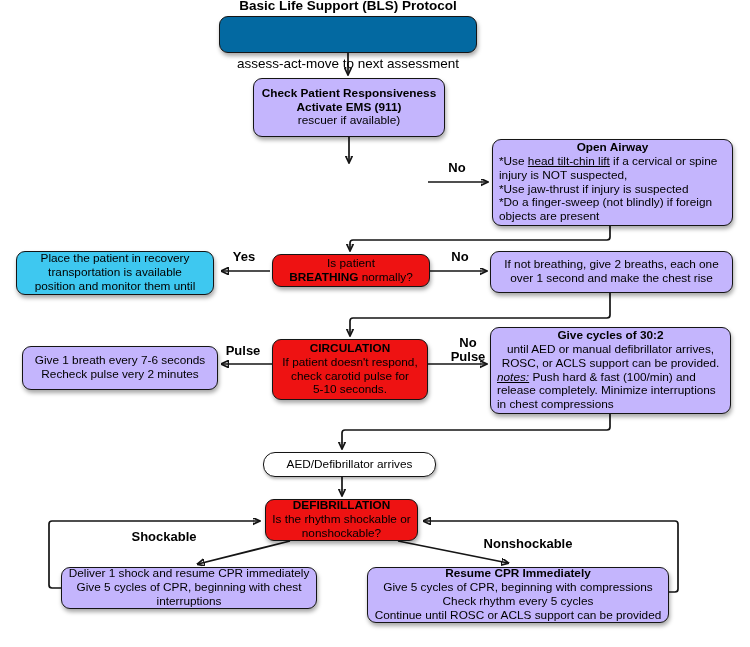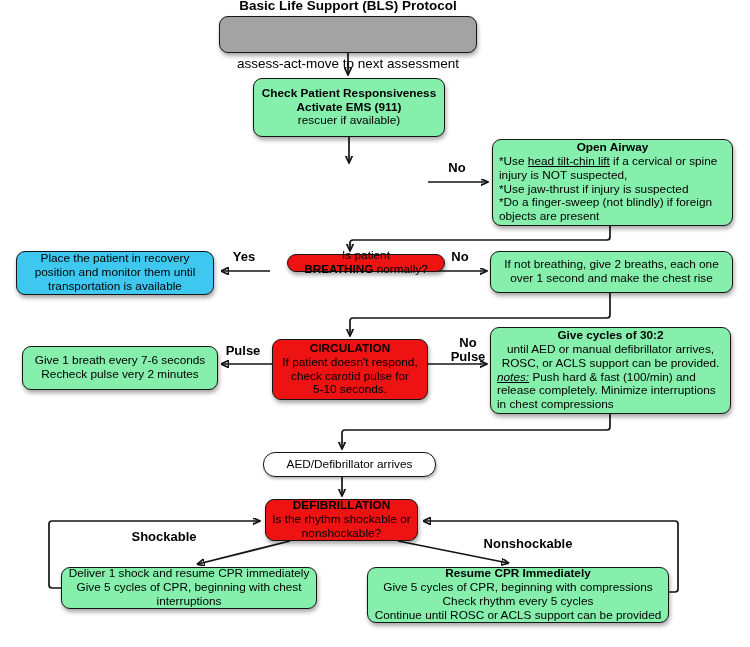--- a/index.html
+++ b/index.html
@@ -4,22 +4,22 @@
 <style>
   html,body{margin:0;padding:0;background:#ffffff;}
   .stage{position:relative;width:750px;height:647px;background:#ffffff;
          font-family:"Liberation Sans",sans-serif;color:#000;overflow:hidden;}
   .arrows{position:absolute;left:0;top:0;width:750px;height:647px;}
   .arrows path{stroke:#151515;stroke-width:1.7;fill:none;}
   .box{position:absolute;box-sizing:border-box;border:1.6px solid #151515;border-radius:9px;
        box-shadow:1px 3px 4px rgba(0,0,0,.35);display:flex;flex-direction:column;
        justify-content:center;text-align:center;padding:2px 5px;
        font-size:11.8px;line-height:1.18;}
-  .green{background:#a3a3a3;gap:40px;}
-  .orange{background:#86efac;}
+  .green{background:#0369a1;gap:40px;}
+  .orange{background:#c4b5fd;}
   .red{background:#ee1212;}
   .blue{background:#3ec8f0;}
   .white{background:#ffffff;border-radius:12px;box-shadow:1px 2px 3px rgba(0,0,0,.3);}
   .bold{font-weight:bold;}
   .it{font-style:italic;}
   .u{text-decoration:underline;}
   .leftalign{text-align:left;}
   .line{white-space:nowrap;}
   .title-box{font-size:13.5px;line-height:1.3;}
   .edge-label{position:absolute;font-weight:bold;font-size:13px;line-height:1.05;
@@ -69,25 +69,25 @@
     <div class="line bold" style="text-align:center;">Open Airway</div>
     <div class="line"><span>*Use </span><span class="u">head tilt-chin lift</span><span> if a cervical or spine</span></div>
     <div class="line">injury is NOT suspected,</div>
     <div class="line">*Use jaw-thrust if injury is suspected</div>
     <div class="line">*Do a finger-sweep (not blindly) if foreign</div>
     <div class="line">objects are present</div>
   </div>
 
   <div class="box blue" style="left:16px;top:251px;width:198px;height:44px;">
     <div class="line">Place the patient in recovery</div>
+    <div class="line">transportation is available</div>
     <div class="line">position and monitor them until</div>
-    <div class="line">transportation is available</div>
   </div>
 
-  <div class="box red" style="left:287px;top:254px;width:158px;height:18px;">
+  <div class="box red" style="left:272px;top:254px;width:158px;height:33px;">
     <div class="line">Is patient</div>
     <div class="line"><span class="bold">BREATHING</span><span> normally?</span></div>
   </div>
 
   <div class="box orange" style="left:490px;top:251px;width:243px;height:42px;">
     <div class="line">If not breathing, give 2 breaths, each one</div>
     <div class="line">over 1 second and make the chest rise</div>
   </div>
 
   <div class="box orange" style="left:22px;top:346px;width:196px;height:44px;">

